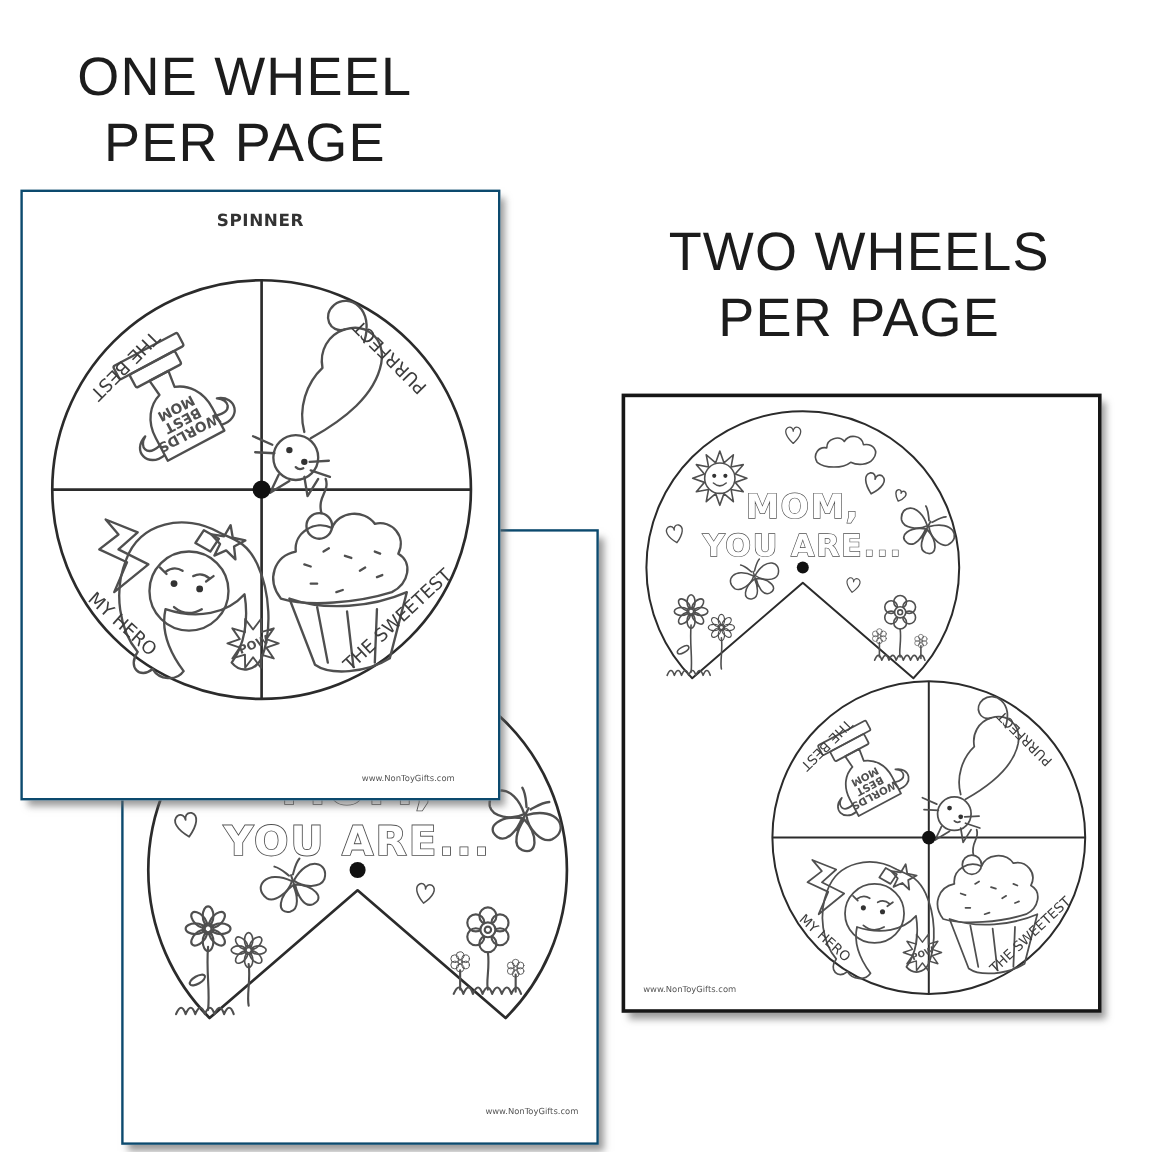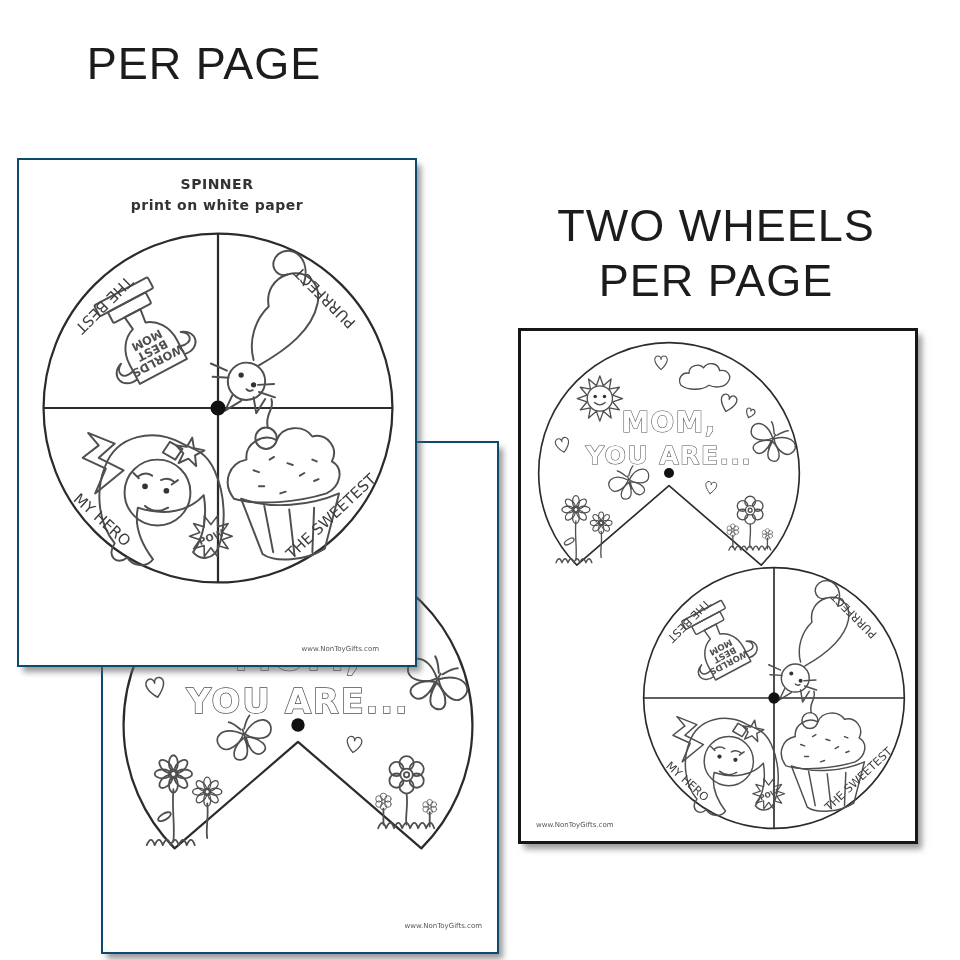--- a/index.html
+++ b/index.html
@@ -1,21 +1,21 @@
 <!DOCTYPE html>
 <html><head>
 <meta charset="utf-8">
 <style>
   html,body{margin:0;padding:0;background:#fff;}
   #canvas{position:relative;width:960px;height:960px;background:#fff;overflow:hidden;
           font-family:"Liberation Sans",sans-serif;}
   .heading{position:absolute;text-align:center;color:#1c1c1c;
            font:400 45px/55px "Liberation Sans",sans-serif;letter-spacing:1px;}
   #heading-left{left:18px;top:36px;width:372px;}
-  #heading-right{left:528px;top:182px;width:376px;margin-top:16px;}
+  #heading-right{left:528px;top:182px;width:376px;}
   .page{position:absolute;background:#fff;border:2px solid #0c4a6e;
         box-shadow:5px 6px 6px -1px rgba(100,100,100,.65);}
   #page-one{left:17px;top:158px;width:396px;height:505px;z-index:2;}
   #page-cover{left:101px;top:441px;width:394px;height:509px;z-index:1;}
   #page-two{left:518px;top:328px;width:394px;height:510px;z-index:1;border:3px solid #161616;}
   .wheel{position:absolute;overflow:visible;}
   .pg-title{position:absolute;left:0;width:100%;text-align:center;color:#333;
             font:700 14px "DejaVu Sans",sans-serif;letter-spacing:.5px;}
   .website{position:absolute;color:#555;font:400 7px "DejaVu Sans",sans-serif;}
   .lbl{font-family:"DejaVu Sans",sans-serif;fill:#3d3d3d;}
@@ -185,38 +185,38 @@
   </g>
   <circle cx="200" cy="200" r="7.5" fill="#111"></circle>
 </symbol>
 
 </defs>
 </svg>
 
 <div id="canvas">
 
   <div class="heading" id="heading-left">
+    <div>ONE WHEEL</div>
     <div>PER PAGE</div>
   </div>
 
   <div class="heading" id="heading-right">
     <div>TWO WHEELS</div>
     <div>PER PAGE</div>
   </div>
 
   <div class="page" id="page-cover">
     <svg class="wheel" style="left:17px;top:104px;width:356px;height:356px" xmlns="http://www.w3.org/2000/svg" xmlns:xlink="http://www.w3.org/1999/xlink" viewBox="0 0 400 400" overflow="visible">
       <use href="#sym-cover" xlink:href="#sym-cover" width="400" height="400"></use>
     </svg>
     <span class="website" style="right:15px;bottom:22px">www.NonToyGifts.com</span>
   </div>
 
   <div class="page" id="page-one">
     <div class="pg-title" style="top:16px">SPINNER</div>
-    <div class="pg-title" style="top:37px">print on white paper</div>
     <svg class="wheel" style="left:21px;top:70px;width:356px;height:356px" xmlns="http://www.w3.org/2000/svg" xmlns:xlink="http://www.w3.org/1999/xlink" viewBox="0 0 400 400" overflow="visible">
       <use href="#sym-spinner" xlink:href="#sym-spinner" width="400" height="400"></use>
     </svg>
     <span class="website" style="right:36px;bottom:12px">www.NonToyGifts.com</span>
   </div>
 
   <div class="page" id="page-two">
     <svg class="wheel" style="left:15px;top:9px;width:266px;height:266px" xmlns="http://www.w3.org/2000/svg" xmlns:xlink="http://www.w3.org/1999/xlink" viewBox="0 0 400 400" overflow="visible">
       <use href="#sym-cover" xlink:href="#sym-cover" width="400" height="400"></use>
     </svg>

